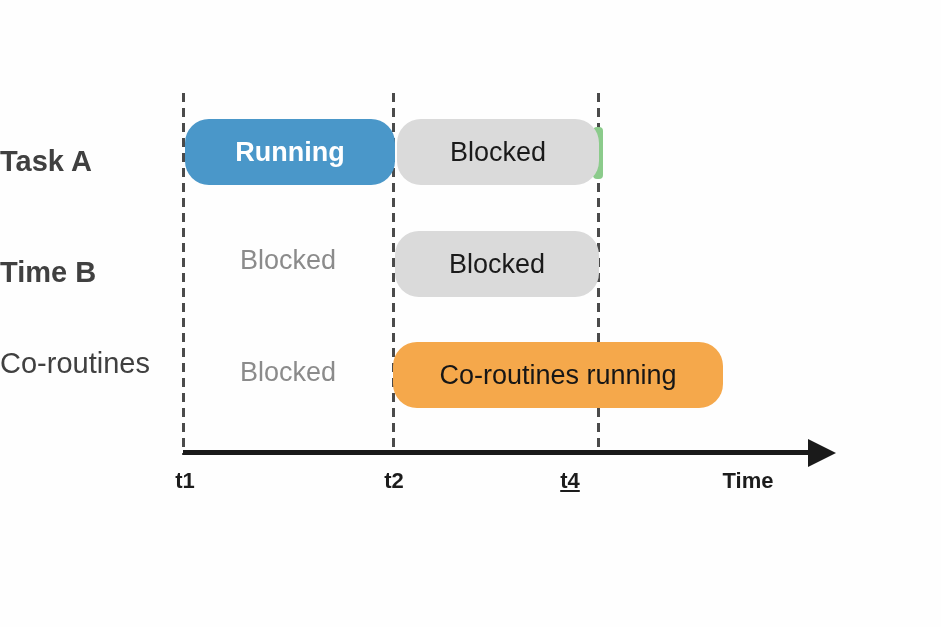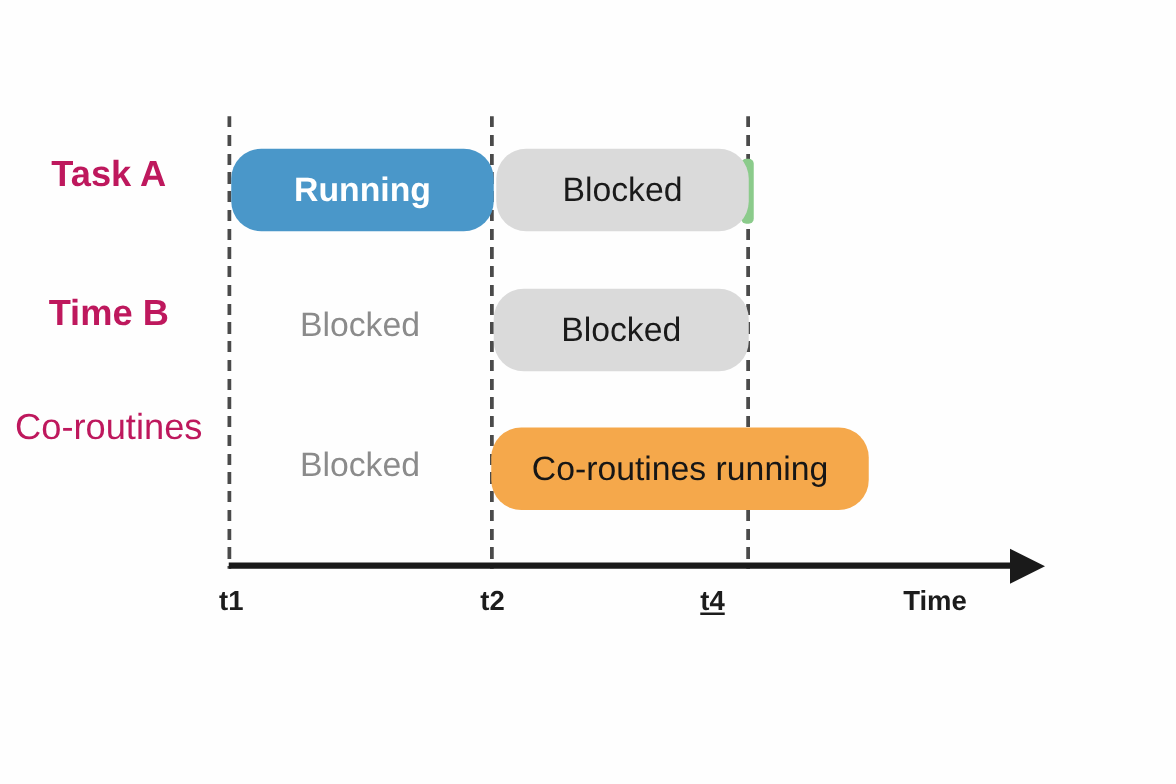--- a/index.html
+++ b/index.html
@@ -17,22 +17,22 @@
     position:absolute;top:93px;height:362px;width:3px;
     background:repeating-linear-gradient(to bottom,#4a4a4a 0 9px,transparent 9px 15px);
     z-index:1;
   }
   .dash.t1{left:182px;}
   .dash.t2{left:392px;}
   .dash.t4{left:597px;}
 
   
   .row-label{
-    position:absolute;left:0;width:174px;text-align:center;
-    color:#be185d;font-size:29px;line-height:29px;z-index:3;
+    position:absolute;left:0;width:174px;text-align:left;
+    color:#404040;font-size:29px;line-height:29px;z-index:3;margin-top:21px;
   }
   .row-label.bold{font-weight:bold;}
   .row-label.a{top:126px;}
   .row-label.b{top:237px;}
   .row-label.c{top:328px;}
 
   
   .box{
     position:absolute;height:66px;border-radius:24px;
     display:flex;align-items:center;justify-content:center;
@@ -44,21 +44,21 @@
   }
   .box.blocked-a{
     left:397px;top:119px;width:202px;
     background:#dadada;color:#1a1a1a;
   }
   .box.blocked-b{
     left:395px;top:231px;width:204px;
     background:#dadada;color:#1a1a1a;
   }
   .box.coroutines{
-    left:393px;top:342px;width:302px;
+    left:393px;top:342px;width:330px;
     background:#f5a84b;color:#161616;
   }
   .green-sliver{
     position:absolute;left:593px;top:127px;width:10px;height:52px;
     background:#8bcb8b;border-radius:4px;z-index:2;
   }
 
   
   .free-text{
     position:absolute;width:210px;text-align:center;

